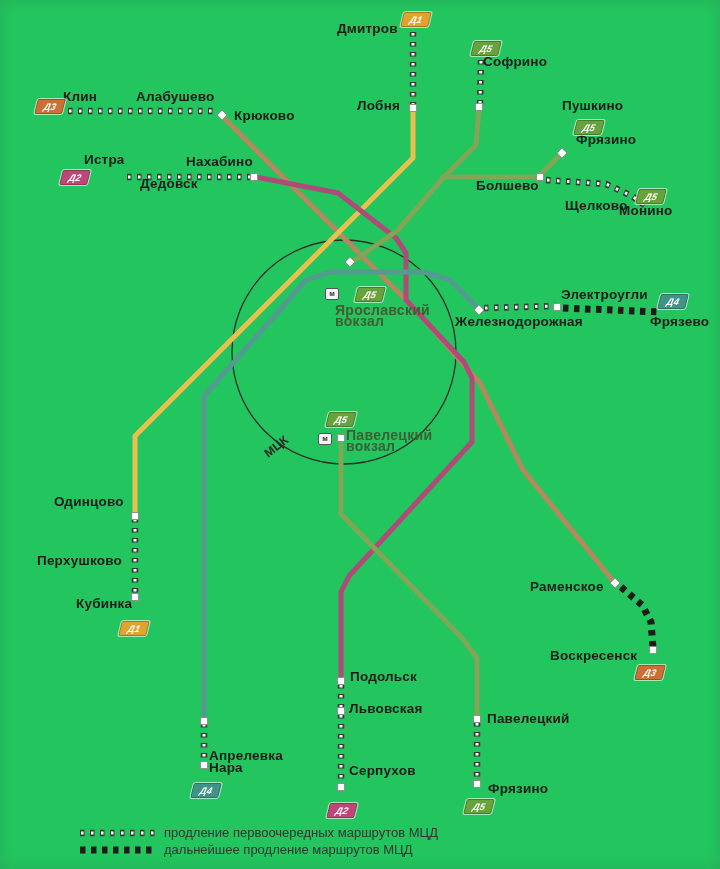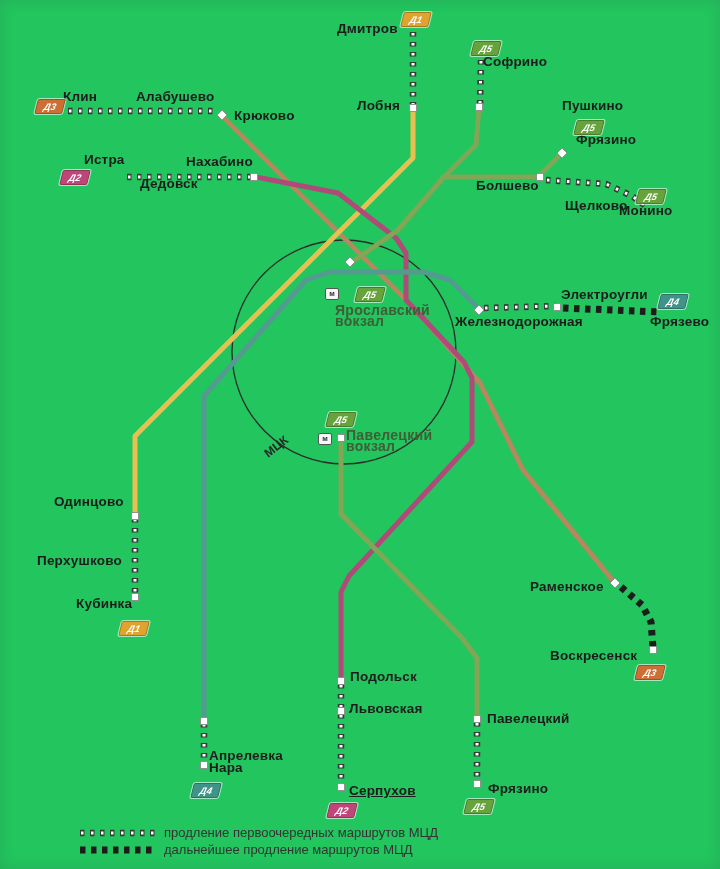--- a/index.html
+++ b/index.html
@@ -109,21 +109,21 @@
       <div class="lbl" style="left: 561px; top: 288px; text-align: center;">Электроугли</div>
       <div class="lbl" style="left: 455px; top: 315px;">Железнодорожная</div>
       <div class="lbl" style="left: 650px; top: 315px;">Фрязево</div>
       <div class="lbl" style="left: 54px; top: 495px;">Одинцово</div>
       <div class="lbl" style="left: 37px; top: 535px; margin-top: 19px;">Перхушково</div>
       <div class="lbl" style="left: 64px; top: 597px; margin-left: 12px;">Кубинка</div>
       <div class="lbl" style="left: 209px; top: 712px; margin-top: 37px;">Апрелевка</div>
       <div class="lbl" style="left: 209px; top: 761px;">Нара</div>
       <div class="lbl" style="left: 350px; top: 670px;">Подольск</div>
       <div class="lbl" style="left: 349px; top: 702px;">Львовская</div>
-      <div class="lbl" style="left: 349px; top: 784px; text-decoration: underline;">Серпухов</div>
+      <div class="lbl" style="left: 349px; top: 764px;">Серпухов</div>
       <div class="lbl" style="left: 487px; top: 712px;">Павелецкий</div>
       <div class="lbl" style="left: 488px; top: 782px;">Фрязино</div>
       <div class="lbl" style="left: 530px; top: 580px;">Раменское</div>
       <div class="lbl" style="left: 550px; top: 649px;">Воскресенск</div>
       <div class="lbl vk" style="left: 335px; top: 303px;">Ярославский</div>
       <div class="lbl vk" style="left: 335px; top: 314px;">вокзал</div>
       <div class="lbl vk" style="left: 346px; top: 428px;">Павелецкий</div>
       <div class="lbl vk" style="left: 346px; top: 439px;">вокзал</div>
       <div class="lbl mck" style="left: 262px; top: 450px;">МЦК</div>
       <div class="badge" style="left: 415px; top: 19px; background: rgb(223, 163, 46);">Д1</div>

